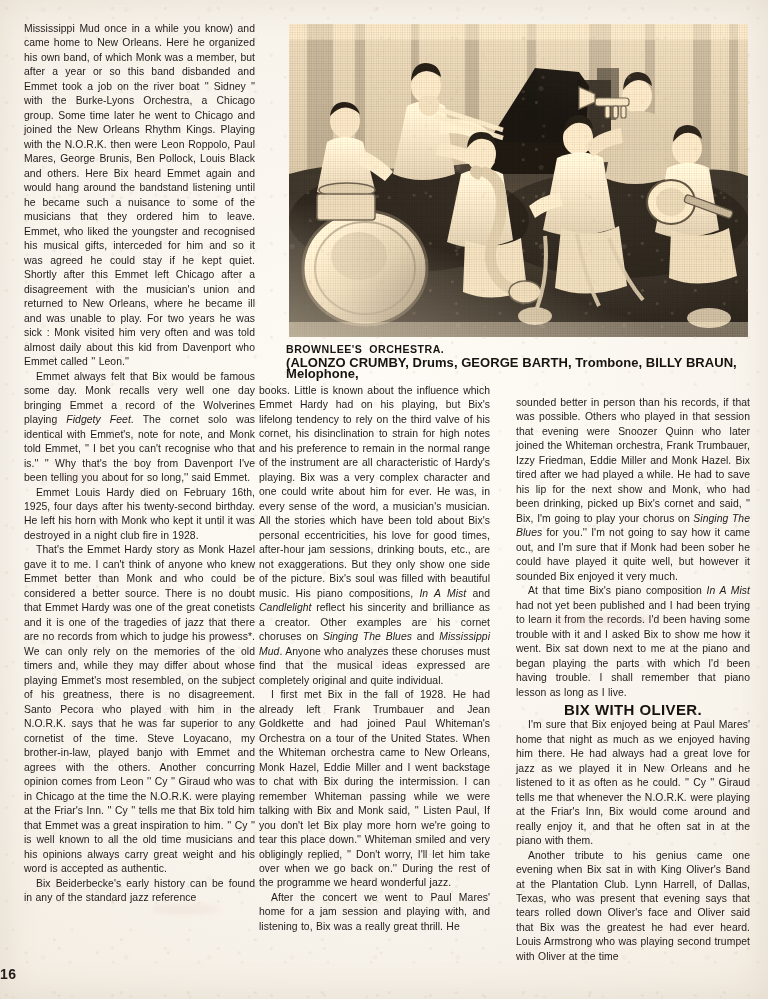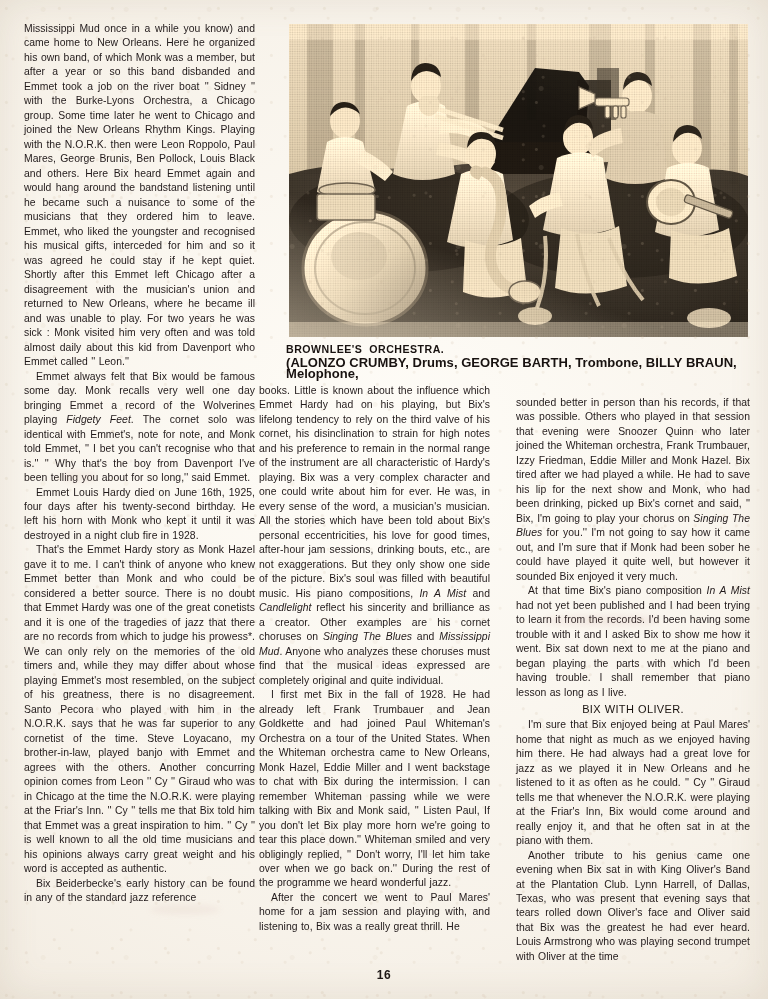--- a/index.html
+++ b/index.html
@@ -63,23 +63,23 @@
 
   .col p {
     margin: 0;
     text-indent: 12px;
   }
   .col p.noindent { text-indent: 0; }
   .col i { font-style: italic; }
 
   h3.subhead {
     margin: 2px 0 1px 0;
-    font-size: 11px;
+    font-size: 15px;
     line-height: 15px;
-    font-weight: normal;
+    font-weight: bold;
     text-align: center;
     letter-spacing: .35px;
     color: #18120f;
     text-indent: 0;
   }
 
   
   #photo-block {
     position: absolute;
     left: 289px;
@@ -136,22 +136,22 @@
     letter-spacing: .05px;
     margin-top: 1px;
   }
 
   
   #page-number {
     position: absolute;
     left: 0;
     right: 0;
     bottom: 17px;
-    text-align: center;
-    font-size: 12px;
+    text-align: left;
+    font-size: 14px;
     font-weight: bold;
     color: #1d1715;
     letter-spacing: .5px;
   }
 
   
   .smudge { position: absolute; pointer-events: none; border-radius: 50%; }
   #smudge-a { left: 60px;  top: 470px; width: 38px; height: 12px; background: rgba(196,150,140,0.12); filter: blur(3px); }
   #smudge-b { left: 300px; top: 655px; width: 96px; height: 10px; background: rgba(196,150,140,0.10); filter: blur(3px); }
   #smudge-c { left: 540px; top: 615px; width: 120px; height: 11px; background: rgba(196,150,140,0.13); filter: blur(3px); }
@@ -301,21 +301,21 @@
   <div id="caption">
     <div id="caption-title">BROWNLEE'S  ORCHESTRA.</div>
     <div id="caption-personnel">
       <div>(ALONZO CRUMBY, Drums,  GEORGE BARTH, Trombone,  BILLY BRAUN, Melophone,</div>
     </div>
   </div>
 
   <div id="col-left" class="col">
     <p class="noindent">Mississippi Mud once in a while you know) and came home to New Orleans.  Here he organized his own band, of which Monk was a member, but after a year or so this band disbanded and Emmet took a job on the river boat '' Sidney '' with the Burke-Lyons Orchestra, a Chicago group.  Some time later he went to Chicago and joined the New Orleans Rhythm Kings.  Playing with the N.O.R.K. then were Leon Roppolo, Paul Mares, George Brunis, Ben Pollock, Louis Black and others.  Here Bix heard Emmet again and would hang around the bandstand listening until he became such a nuisance to some of the musicians that they ordered him to leave.  Emmet, who liked the youngster and recognised his musical gifts, interceded for him and so it was agreed he could stay if he kept quiet.  Shortly after this Emmet left Chicago after a disagreement with the musician's union and returned to New Orleans, where he became ill and was unable to play.  For two years he was sick : Monk visited him very often and was told almost daily about this kid from Davenport who Emmet called '' Leon.''</p>
     <p>Emmet always felt that Bix would be famous some day.  Monk recalls very well one day bringing Emmet a record of the Wolverines playing <i>Fidgety Feet</i>.  The cornet solo was identical with Emmet's, note for note, and Monk told Emmet, '' I bet you can't recognise who that is.''  '' Why that's the boy from Davenport I've been telling you about for so long,'' said Emmet.</p>
-    <p>Emmet Louis Hardy died on June 16th, 1925, four days after his twenty-second birthday.  He left his horn with Monk who kept it until it was destroyed in a night club fire in 1928.</p>
+    <p>Emmet Louis Hardy died on February 16th, 1925, four days after his twenty-second birthday.  He left his horn with Monk who kept it until it was destroyed in a night club fire in 1928.</p>
     <p>That's the Emmet Hardy story as Monk Hazel gave it to me.  I can't think of anyone who knew Emmet better than Monk and who could be considered a better source.  There is no doubt that Emmet Hardy was one of the great conetists and it is one of the tragedies of jazz that there are no records from which to judge his prowess*.  We can only rely on the memories of the old timers and, while they may differ about whose playing Emmet's most resembled, on the subject of his greatness, there is no disagreement.  Santo Pecora who played with him in the N.O.R.K. says that he was far superior to any cornetist of the time.  Steve Loyacano, my brother-in-law, played banjo with Emmet and agrees with the others.  Another concurring opinion comes from Leon '' Cy '' Giraud who was in Chicago at the time the N.O.R.K. were playing at the Friar's Inn.  '' Cy '' tells me that Bix told him that Emmet was a great inspiration to him.  '' Cy '' is well known to all the old time musicians and his opinions always carry great weight and his word is accepted as authentic.</p>
     <p>Bix Beiderbecke's early history can be found in any of the standard jazz reference</p>
   </div>
 
   <div id="col-mid" class="col">
     <p class="noindent">books.  Little is known about the influence which Emmet Hardy had on his playing, but Bix's lifelong tendency to rely on the third valve of his cornet, his disinclination to strain for high notes and his preference to remain in the normal range of the instrument are all characteristic of Hardy's playing.  Bix was a very complex character and one could write about him for ever.  He was, in every sense of the word, a musician's musician.  All the stories which have been told about Bix's personal eccentricities, his love for good times, after-hour jam sessions, drinking bouts, etc., are not exaggerations.  But they only show one side of the picture.  Bix's soul was filled with beautiful music.  His piano compositions, <i>In A Mist</i> and <i>Candlelight</i> reflect his sincerity and brilliance as a creator.  Other examples are his cornet choruses on <i>Singing The Blues</i> and <i>Mississippi Mud</i>.  Anyone who analyzes these choruses must find that the musical ideas expressed are completely original and quite individual.</p>
     <p>I first met Bix in the fall of 1928.  He had already left Frank Trumbauer and Jean Goldkette and had joined Paul Whiteman's Orchestra on a tour of the United States.  When the Whiteman orchestra came to New Orleans, Monk Hazel, Eddie Miller and I went backstage to chat with Bix during the intermission.  I can remember Whiteman passing while we were talking with Bix and Monk said, '' Listen Paul, If you don't let Bix play more horn we're going to tear this place down.''  Whiteman smiled and very obligingly replied, '' Don't worry, I'll let him take over when we go back on.''  During the rest of the programme we heard wonderful jazz.</p>
     <p>After the concert we went to Paul Mares' home for a jam session and playing with, and listening to, Bix was a really great thrill.  He</p>
   </div>
 

